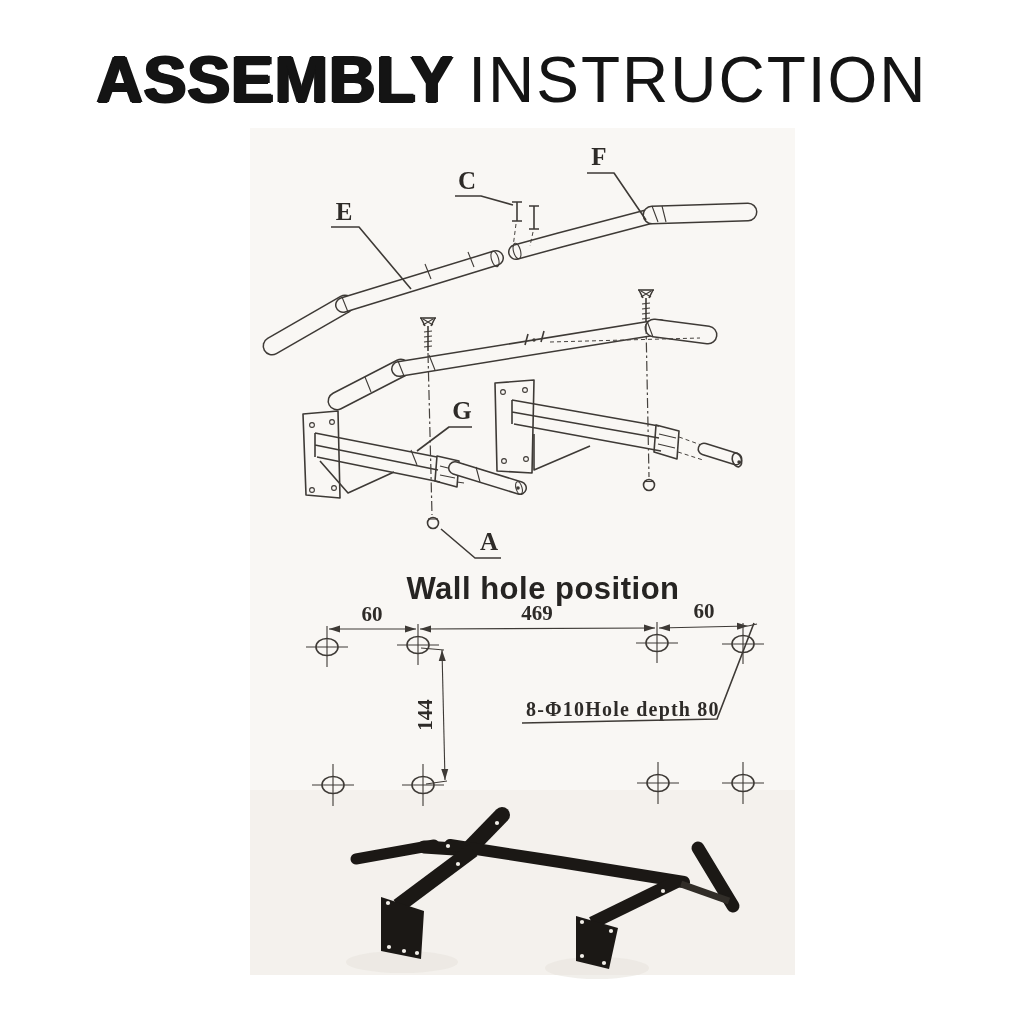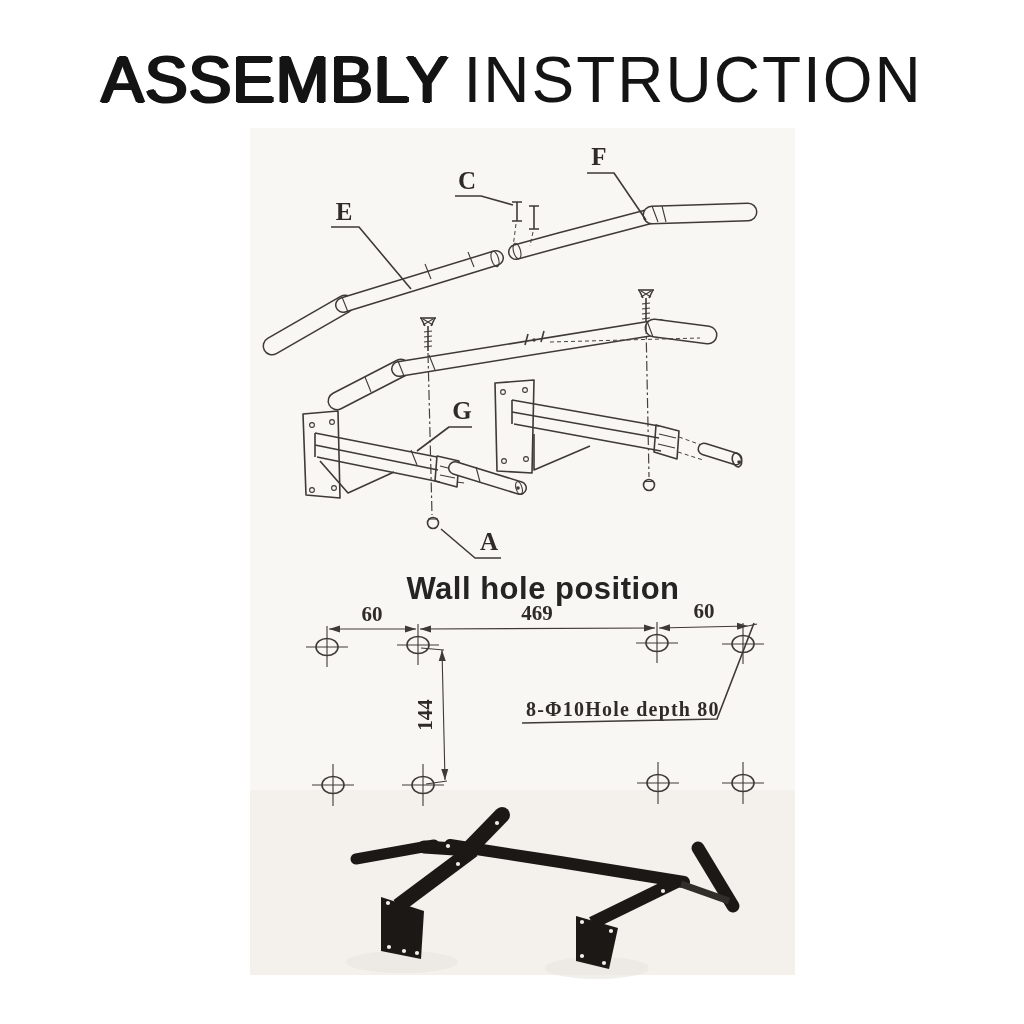--- a/index.html
+++ b/index.html
@@ -1,20 +1,20 @@
 <!DOCTYPE html>
 <html><head>
 <meta charset="utf-8">
 <style>
   html,body{margin:0;padding:0;background:#ffffff;}
   .page{position:relative;width:1024px;height:1024px;background:#ffffff;overflow:hidden;
         font-family:"Liberation Sans",sans-serif;}
   .title{position:absolute;top:48px;left:0;width:1024px;text-align:center;white-space:nowrap;
          color:#141414;font-size:64px;line-height:1;}
-  .title .t-bold{font-weight:normal;letter-spacing:1px;
+  .title .t-bold{font-weight:bold;letter-spacing:1px;
          text-shadow:1.6px 0 0 #141414,-1.6px 0 0 #141414,0 1px 0 #141414,0 -1px 0 #141414;}
   .title .t-light{font-weight:normal;letter-spacing:2px;margin-left:14px;}
   svg{position:absolute;left:0;top:0;}
   .ink{stroke:#3e3a36;fill:none;stroke-width:1.6;stroke-linejoin:round;}
   .thin{stroke:#3e3a36;fill:none;stroke-width:1.1;}
   .tube-o{stroke:#3e3a36;fill:none;stroke-linecap:round;stroke-linejoin:round;}
   .tube-i{stroke:#f9f7f4;fill:none;stroke-linecap:round;stroke-linejoin:round;}
   .dd{stroke:#46423e;stroke-width:1.2;fill:none;stroke-dasharray:10 3 2.5 3;}
   .dsh{stroke:#46423e;stroke-width:1;fill:none;stroke-dasharray:4 3;}
   .lbl{font-family:"Liberation Serif",serif;font-weight:bold;font-size:25px;fill:#2e2b28;}

